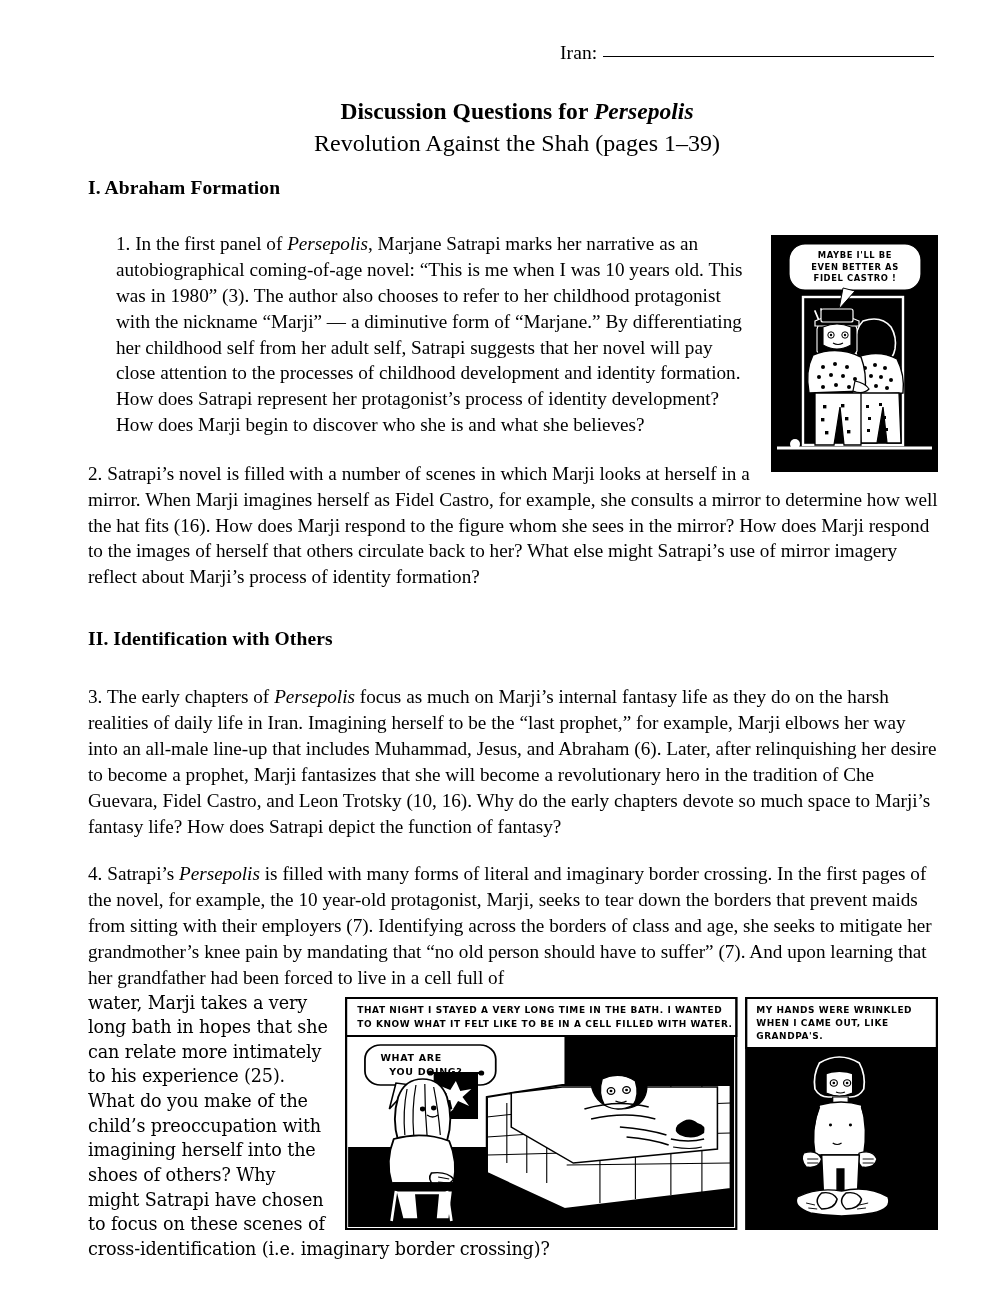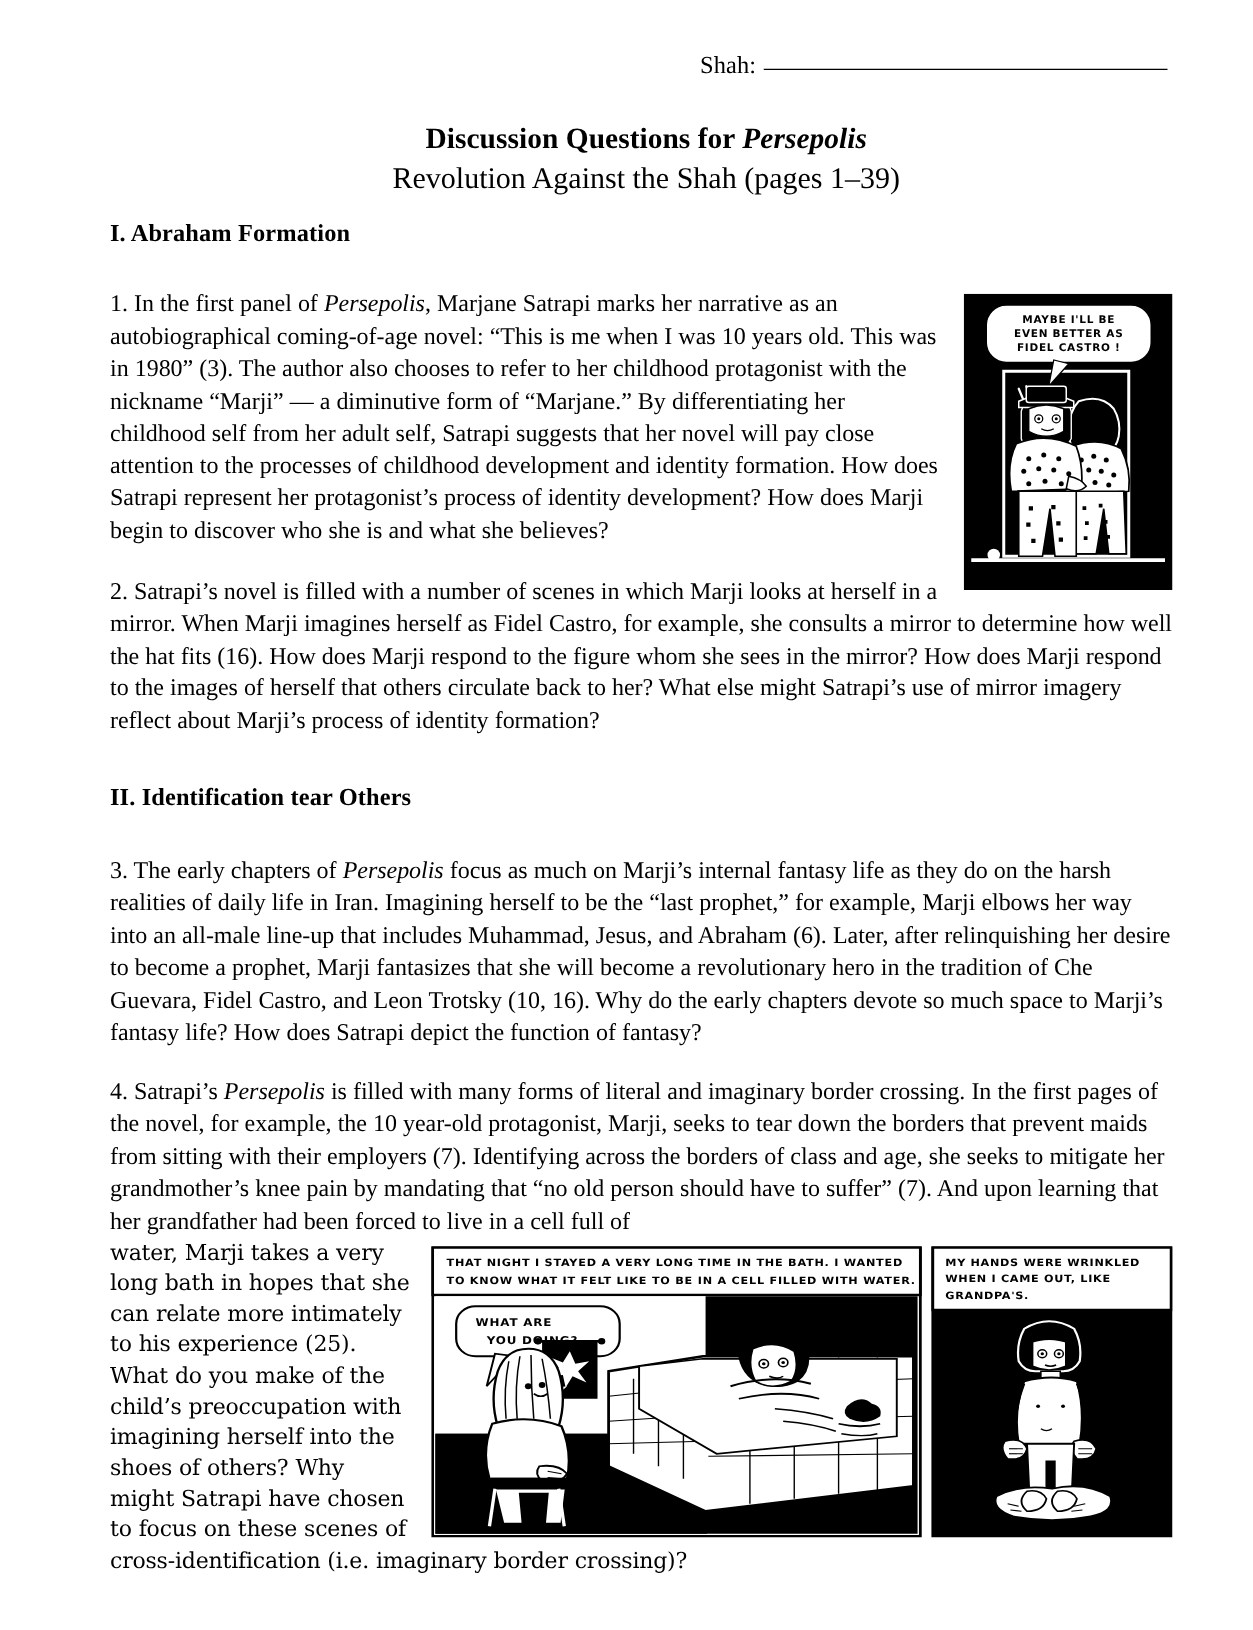--- a/index.html
+++ b/index.html
@@ -85,21 +85,21 @@
     line-height: 1.345;
     margin: 0;
     text-align: left;
     letter-spacing: -.02px;
     word-spacing: .1px;
   }
   p.qpara .ital { font-style: italic; }
 
   
   #sec1-heading-wrap { margin-bottom: 31px; }
-  #q1-wrap { margin-bottom: 23px; }
+  #q1-wrap { margin-bottom: 23px; margin-left: 28px; }
   #q2-wrap { margin-bottom: 0; }
   #sec2-heading-wrap { margin-bottom: 33px; }
   #q3-wrap { margin-bottom: 22px; }
   #q4-wrap { margin-bottom: 0; }
 
   
   .float-top-comic {
     float: right;
     width: 167px;
     height: 237px;
@@ -124,21 +124,21 @@
 
   
   .comic-svg { display: block; width: 100%; height: 100%; }
 </style>
 </head>
 <body>
 
 <div class="page">
 
   <div class="name-row">
-    <span class="name-label">Shah:</span>
+    <span class="name-label">Iran:</span>
     <span class="name-rule"></span>
   </div>
 
   <div class="title-block">
     <div class="doc-title">
       <span>Discussion Questions for </span><span class="ital">Persepolis</span>
     </div>
     <div class="doc-subtitle">Revolution Against the Shah (pages 1–39)</div>
   </div>
 
@@ -243,21 +243,21 @@
       <p class="qpara"><span>1. In the first panel of </span><span class="ital">Persepolis</span><span>, Marjane Satrapi marks her narrative as an autobiographical coming-of-age novel: “This is me when I was 10 years old.  This was in 1980” (3).  The author also chooses to refer to her childhood protagonist with the nickname “Marji” — a diminutive form of “Marjane.”  By differentiating her childhood self from her adult self, Satrapi suggests that her novel will pay close attention to the processes of childhood development and identity formation.  How does Satrapi represent her protagonist’s process of identity development?  How does Marji begin to discover who she is and what she believes?</span></p>
     </div>
 
     <div id="q2-wrap">
       <p class="qpara">2. Satrapi’s novel is filled with a number of scenes in which Marji looks at herself in a mirror.  When Marji imagines herself as Fidel Castro, for example, she consults a mirror to determine how well the hat fits (16).  How does Marji respond to the figure whom she sees in the mirror?  How does Marji respond to the images of herself that others circulate back to her?  What else might Satrapi’s use of mirror imagery reflect about Marji’s process of identity formation?</p>
     </div>
 
     <div style="clear:both; height:36px;"></div>
 
     <div id="sec2-heading-wrap">
-      <h2 class="section-heading">II. Identification tear Others</h2>
+      <h2 class="section-heading">II. Identification with Others</h2>
     </div>
 
     <div id="q3-wrap">
       <p class="qpara"><span>3. The early chapters of </span><span class="ital">Persepolis</span><span> focus as much on Marji’s internal fantasy life as they do on the harsh realities of daily life in Iran.  Imagining herself to be the “last prophet,” for example, Marji elbows her way into an all-male line-up that includes Muhammad, Jesus, and Abraham (6).  Later, after relinquishing her desire to become a prophet, Marji fantasizes that she will become a revolutionary hero in the tradition of Che Guevara, Fidel Castro, and Leon Trotsky (10, 16).  Why do the early chapters devote so much space to Marji’s fantasy life?  How does Satrapi depict the function of fantasy?</span></p>
     </div>
 
     <div id="q4-wrap">
       <p class="qpara"><span>4. Satrapi’s </span><span class="ital">Persepolis</span><span> is filled with many forms of literal and imaginary border crossing.  In the first pages of the novel, for example, the 10 year-old protagonist, Marji, seeks to tear down the borders that prevent maids from sitting with their employers (7).  Identifying across the borders of class and age, she seeks to mitigate her grandmother’s knee pain by mandating that “no old person should have to suffer” (7).  And upon learning that her grandfather had been forced to live in a cell full of </span></p>
     </div>
 

